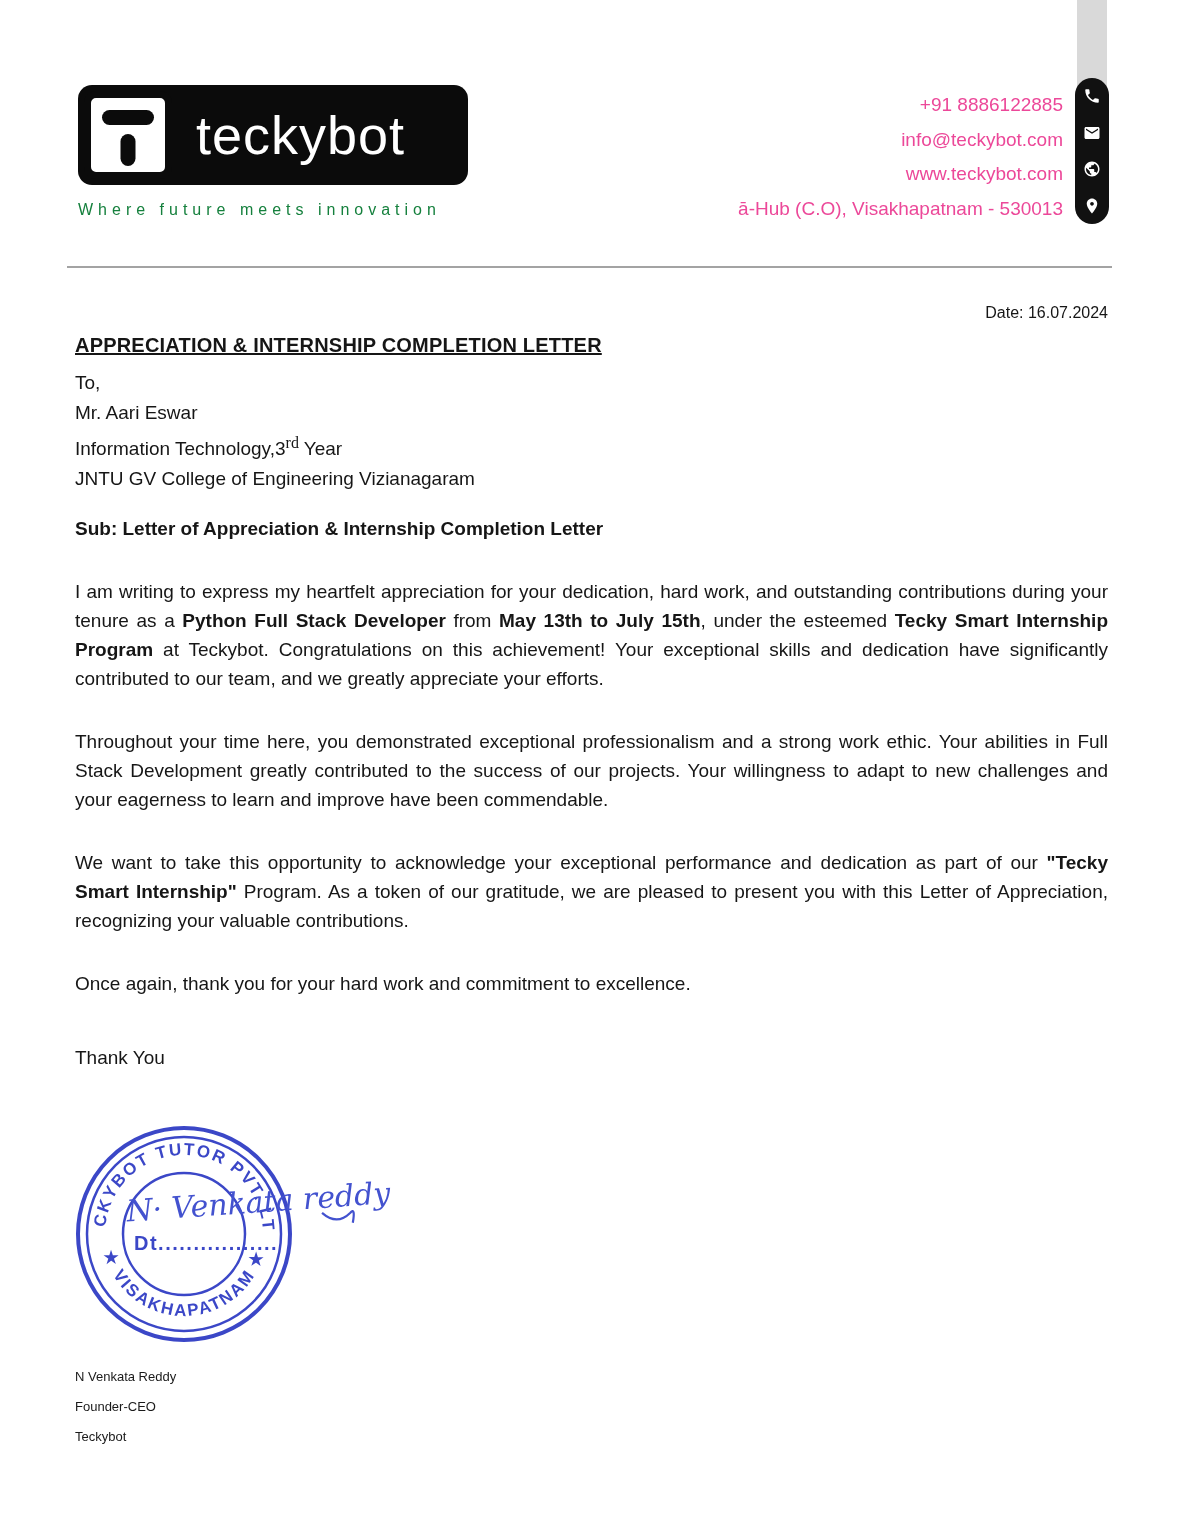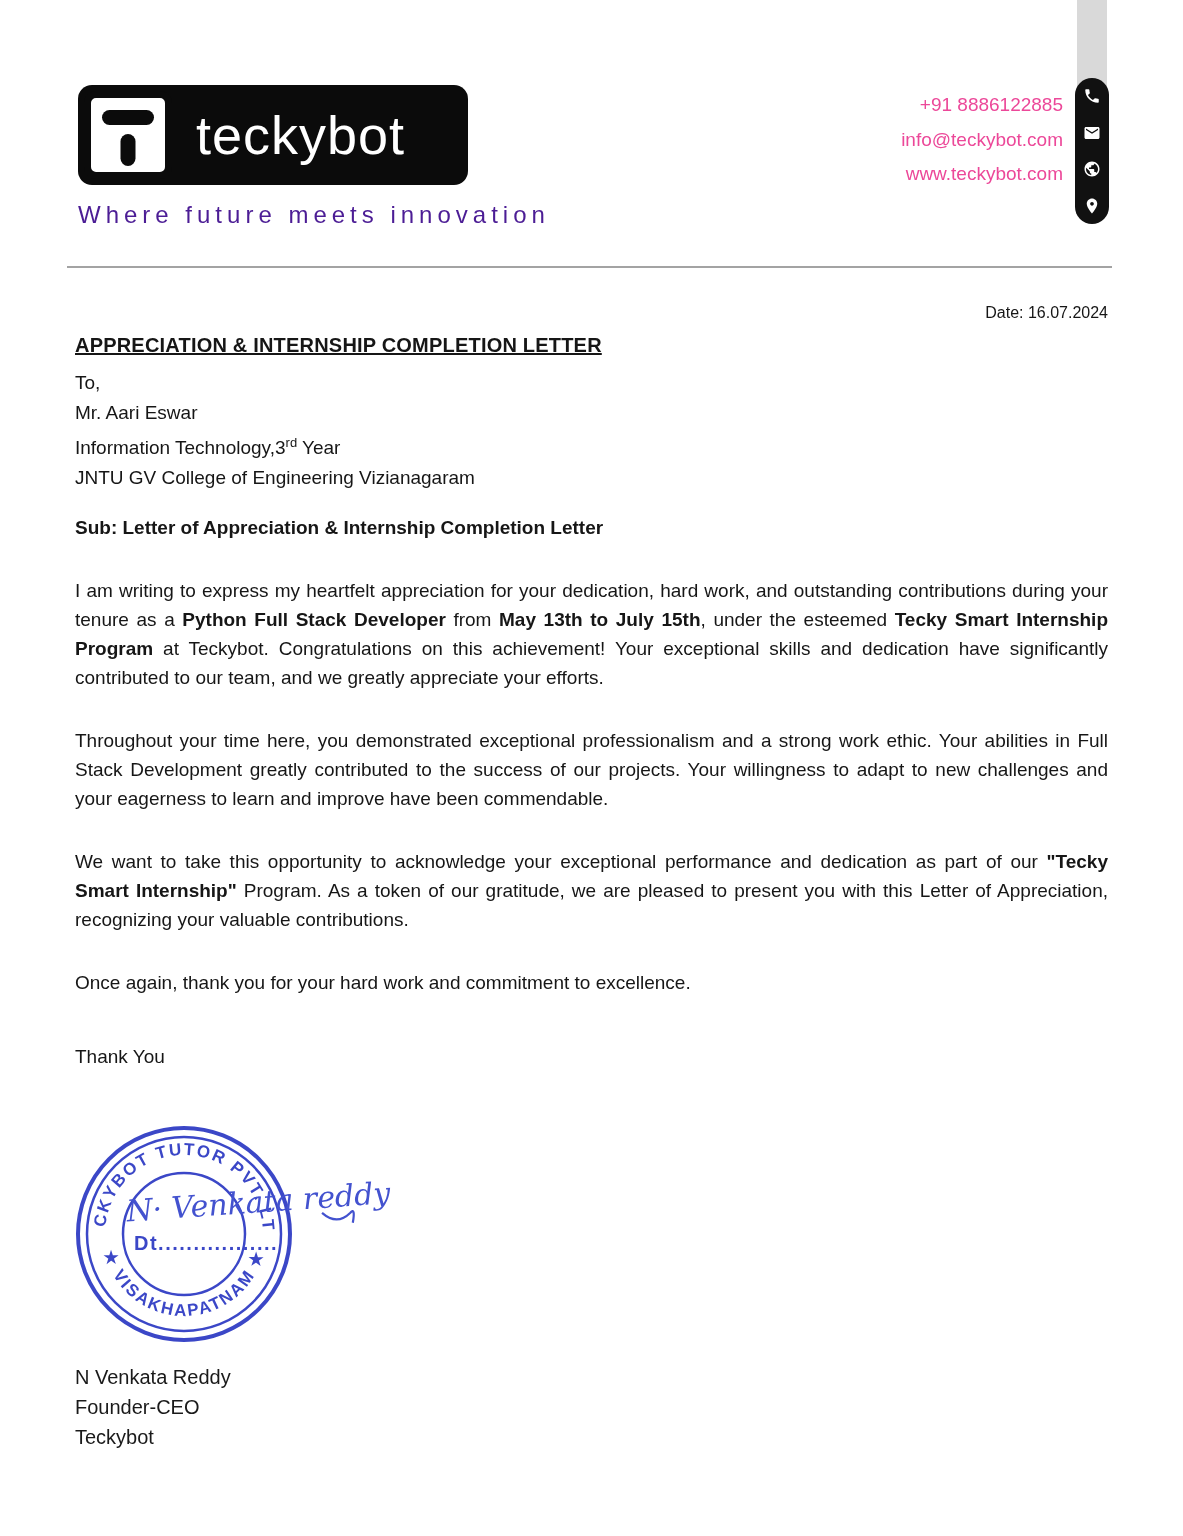--- a/index.html
+++ b/index.html
@@ -26,22 +26,22 @@
   }
   .logo-tbar { position:absolute; left:50%; transform:translateX(-50%);
     background:#0b0b0b; border-radius:8px; }
   .logo-tbar.cross { top:12px; width:52px; height:15px; }
   .logo-tbar.stem  { top:36px; width:15px; height:32px; }
   .logo-word {
     color:#ffffff; font-size:54px; font-weight:500;
     letter-spacing:1px; margin-left:24px; line-height:1;
   }
   .tagline {
-    margin-top:16px; font-size:24px; letter-spacing:5px;
-    color:#4c1d95; white-space:nowrap;
+    margin-top:16px; font-size:16px; letter-spacing:5px;
+    color:#15803d; white-space:nowrap;
   }
 
   .contact-block {
     position:absolute; right:120px; top:88px; text-align:right;
     font-size:19px; color:#ec4899; line-height:34.5px; white-space:nowrap;
   }
 
   .gray-bar {
     position:absolute; right:76px; top:0; width:30px; height:86px;
     background:#d9d9d9;
@@ -64,33 +64,33 @@
   .letter {
     position:absolute; top:298px; left:75px; width:1033px;
     font-size:19px; line-height:29px; color:#161616;
   }
   .date-line { text-align:right; font-size:16px; margin-bottom:4px; }
   .title {
     text-align:left; font-weight:700; font-size:20px;
     text-decoration:underline; margin-bottom:8px; letter-spacing:0.2px;
   }
   .recipient div { line-height:30px; }
-  .recipient sup { font-size:13px; }
+  .recipient sup { font-size:16px;font-family:Liberation Serif, serif; }
   .subject { font-weight:700; margin-top:20px; }
   .paragraphs p { text-align:justify; margin-top:34px; }
   .thankyou { margin-top:45px; }
 
   
   .stamp-wrap { position:absolute; left:72px; top:1122px; width:420px; height:230px; }
   .stamp-wrap svg { display:block; }
 
   
   .signoff {
     position:absolute; left:75px; top:1362px;
-    font-size:20px; line-height:30px; color:#1a1a1a;
+    font-size:13px; line-height:30px; color:#1a1a1a;
   }
 </style>
 </head>
 <body>
 
 <div class="page">
 
   <div class="header">
 
     <div class="logo-block">
@@ -101,20 +101,21 @@
         </div>
         <div class="logo-word">teckybot</div>
       </div>
       <div class="tagline">Where future meets innovation</div>
     </div>
 
     <div class="contact-block">
       <div>+91 8886122885</div>
       <div>info@teckybot.com</div>
       <div>www.teckybot.com</div>
+      <div>ā-Hub (C.O), Visakhapatnam - 530013</div>
     </div>
 
     <div class="gray-bar"></div>
 
     <div class="icon-pill">
       <span class="pill-icon">
         <svg viewBox="0 0 24 24" fill="#ffffff">
             <path d="M6.62 10.79c1.44 2.83 3.76 5.14 6.59 6.59l2.2-2.21c.27-.27.67-.36 1.02-.24 1.12.37 2.33.57 3.57.57.55 0 1 .45 1 1V20c0 .55-.45 1-1 1-9.39 0-17-7.61-17-17 0-.55.45-1 1-1h3.5c.55 0 1 .45 1 1 0 1.25.2 2.45.57 3.57.11.35.03.74-.25 1.02l-2.2 2.2z"></path>
           </svg>
       </span>

